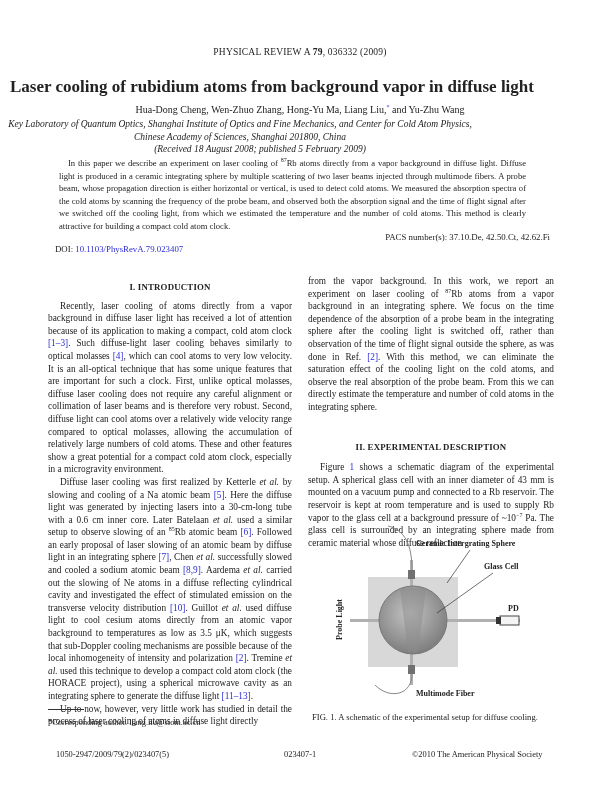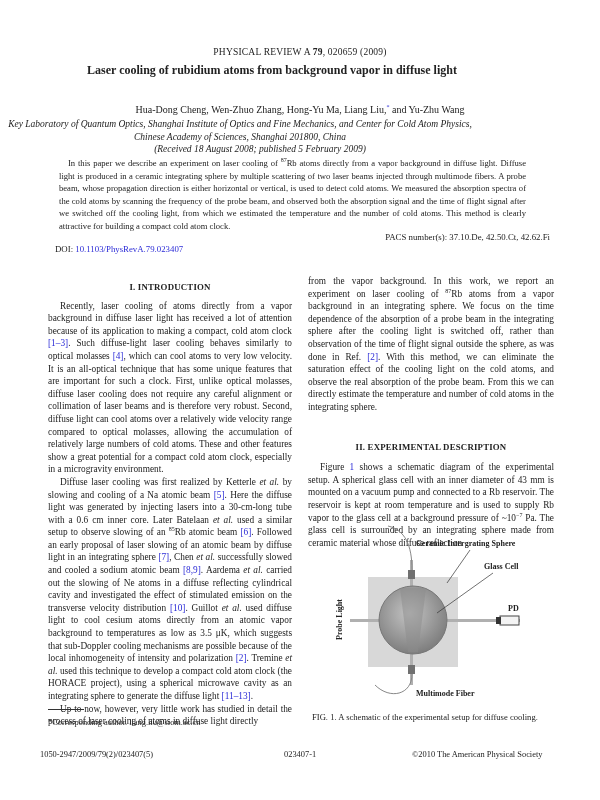--- a/index.html
+++ b/index.html
@@ -1,21 +1,21 @@
 <!DOCTYPE html>
 <html><head>
 <meta charset="utf-8">
 <style>
   html, body { margin: 0; padding: 0; background: #ffffff; }
   body { width: 600px; height: 800px; position: relative; overflow: hidden;
          font-family: "Liberation Serif", "DejaVu Serif", serif; color: #222; }
   .abs { position: absolute; }
   .center { text-align: center; }
   .journal { top: 47px; left: 0; width: 600px; font-size: 9.5px; letter-spacing: 0.2px; }
-  .title { top: 63px; left: 0; width: 544px; font-size: 12px; font-weight: bold; }
+  .title { top: 77px; left: 0; width: 544px; font-size: 17px; font-weight: bold; }
   .authors { top: 104px; left: 0; width: 600px; font-size: 10px; }
   .affil { top: 118px; left: 0; width: 480px; font-size: 9.5px; font-style: italic; line-height: 12.5px; }
   .received { top: 144px; left: 0; width: 520px; font-size: 9.5px; font-style: italic; }
   .abstract { top: 157px; left: 59px; width: 467px; font-size: 8.6px; line-height: 12.6px; text-align: justify; text-indent: 9px; }
   .doi { top: 244px; left: 55px; font-size: 8.8px; }
   .pacs { top: 232px; right: 50px; font-size: 8.8px; }
   .link { color: #2b2bd6; }
   .sec-head { font-size: 8.8px; font-weight: bold; text-align: center; letter-spacing: 0.2px; }
   .col { font-size: 9.3px; line-height: 12.6px; text-align: justify; }
   .col p { margin: 0; text-indent: 12px; }
@@ -26,21 +26,21 @@
   .footrule { top: 709px; left: 48px; width: 36px; border-top: 1px solid #333; height: 0; }
   .footnote { top: 718px; left: 48px; font-size: 8.4px; }
   .bottom { top: 750px; font-size: 8.4px; }
   .caption { top: 711px; left: 300px; width: 246px; font-size: 8.6px; line-height: 12.4px; text-align: justify; text-indent: 12px; }
   .fig { top: 520px; left: 330px; width: 240px; height: 185px; }
   .fig-label { font-size: 8px; font-weight: bold; font-family: "Liberation Serif", serif; fill: #222; }
 </style>
 </head>
 <body>
 
-<div class="abs journal center"><span>PHYSICAL REVIEW A </span><b>79</b><span>, 020659 (2009)</span></div>
+<div class="abs journal center"><span>PHYSICAL REVIEW A </span><b>79</b><span>, 036332 (2009)</span></div>
 
 <div class="abs title center">Laser cooling of rubidium atoms from background vapor in diffuse light</div>
 
 <div class="abs authors center"><span>Hua-Dong Cheng, Wen-Zhuo Zhang, Hong-Yu Ma, Liang Liu,</span><sup class="link">*</sup><span> and Yu-Zhu Wang</span></div>
 
 <div class="abs affil center">
   <div>Key Laboratory of Quantum Optics, Shanghai Institute of Optics and Fine Mechanics, and Center for Cold Atom Physics,</div>
   <div>Chinese Academy of Sciences, Shanghai 201800, China</div>
 </div>
 
@@ -99,15 +99,15 @@
     <text class="fig-label" x="86" y="26">Ceramic Intergrating Sphere</text>
     <text class="fig-label" x="154" y="49">Glass Cell</text>
     <text class="fig-label" x="178" y="91">PD</text>
     <text class="fig-label" x="12" y="120" transform="rotate(-90 12 120)">Probe Light</text>
     <text class="fig-label" x="86" y="176">Multimode Fiber</text>
   </svg>
 </div>
 
 <div class="abs caption">FIG. 1. A schematic of the experimental setup for diffuse cooling.</div>
 
-<div class="abs bottom" style="left:40px;">1050-2947/2009/79(2)/023407(5)</div>
+<div class="abs bottom" style="left:56px;">1050-2947/2009/79(2)/023407(5)</div>
 <div class="abs bottom" style="left:284px;">023407-1</div>
 <div class="abs bottom" style="left:412px;">©2010 The American Physical Society</div>
 
 </body></html>

